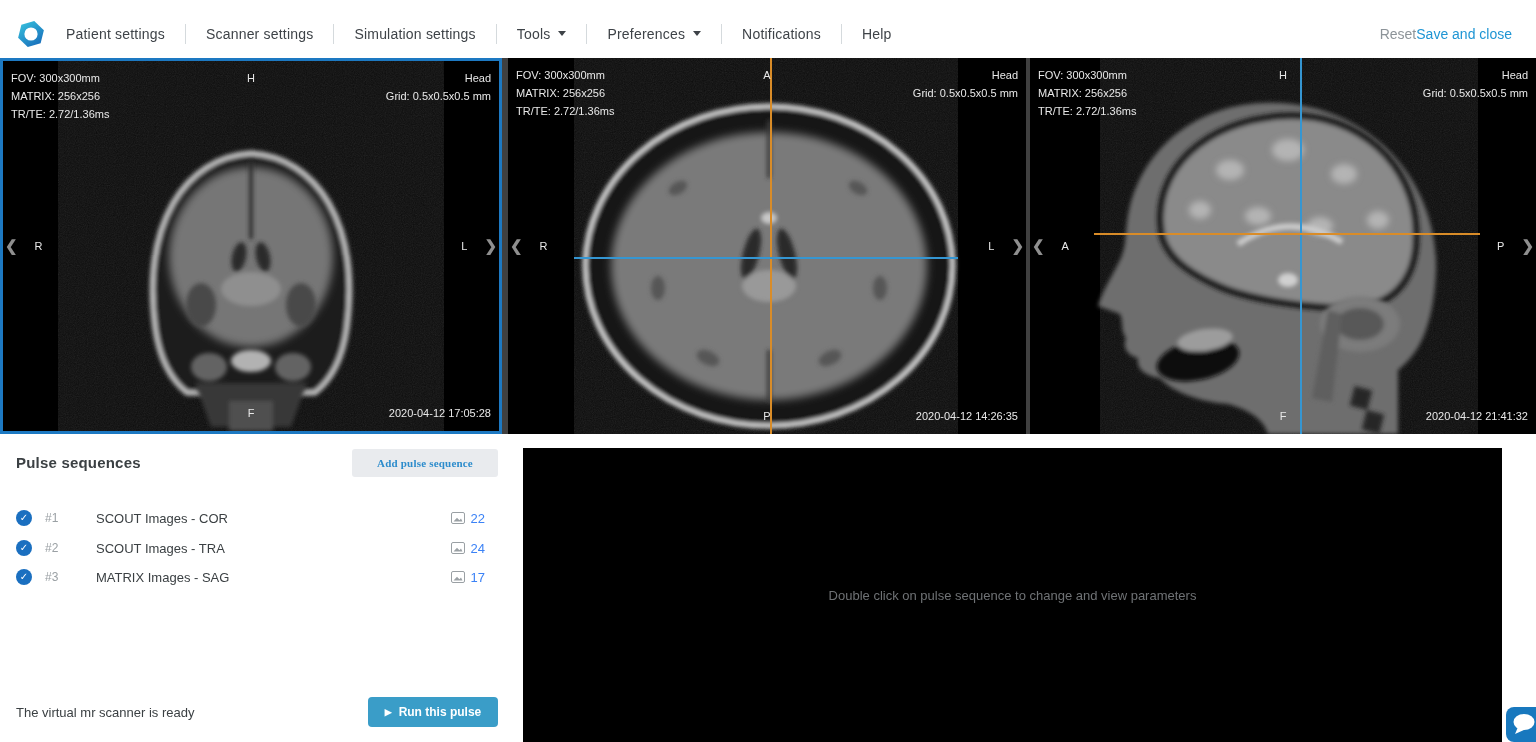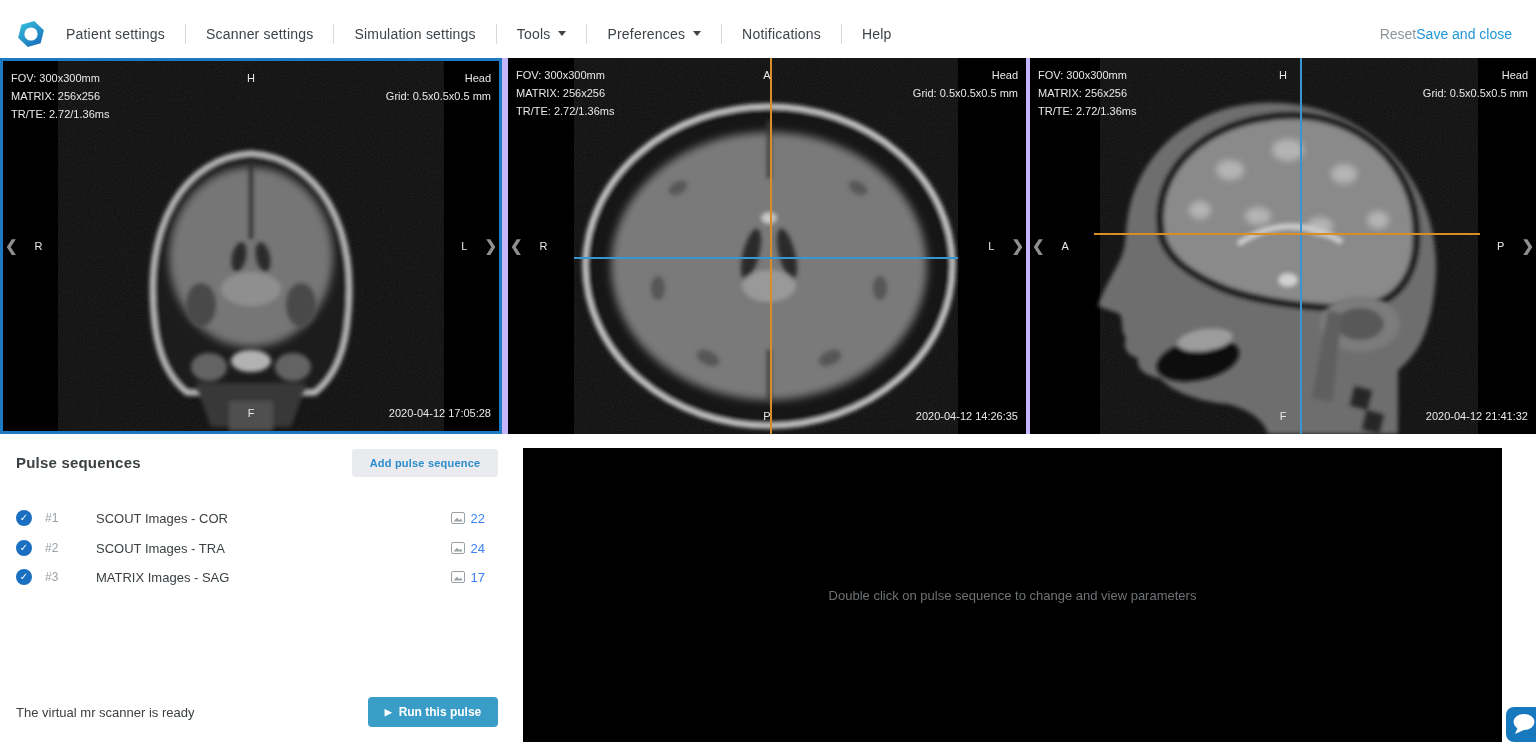--- a/index.html
+++ b/index.html
@@ -12,21 +12,21 @@
   .logo{width:30px;height:30px;flex:0 0 auto}
   .menu{display:flex;align-items:center;height:100%}
   .nav-item{display:flex;align-items:center;padding:0 20px;font-size:14px;color:#3e4348;cursor:pointer;letter-spacing:.2px;white-space:nowrap}
   .nav-sep{width:1px;height:20px;background:#d5dadd}
   .caret{margin-left:8px;margin-top:3px;width:0;height:0;border:4px solid transparent;border-top:5px solid #3e4348}
   .nav-right{margin-left:auto;display:flex;align-items:center;font-size:14px;white-space:nowrap}
   .reset{color:#8d9499;cursor:pointer}
   .save{color:#1e95d4;cursor:pointer}
 
   
-  .viewports{position:absolute;top:58px;left:0;display:flex;background:#c4b5fd}
+  .viewports{position:absolute;top:58px;left:0;display:flex;background:#404040}
   .vp{position:relative;height:376px;background:#000;overflow:hidden;cursor:pointer}
   .vp1{width:502px;border:3px solid #1d79c2}
   .vp2{width:518px;margin-left:6px}
   .vp3{width:506px;margin-left:4px}
   .mri{position:absolute;left:0;top:0;width:100%;height:100%;z-index:1}
   .ov{position:absolute;color:#e8e8e8;font-size:11px;line-height:18px;z-index:3}
   .tl{top:8px;left:8px}
   .tc{top:8px;left:0;right:0;text-align:center}
   .tr{top:8px;right:8px;text-align:right}
   .ml{top:50%;transform:translateY(-50%);left:2px;display:flex;align-items:center;gap:17px}
@@ -35,21 +35,21 @@
   .br{bottom:9px;right:8px}
   .chev{color:#8f8f8f;font-size:15px;font-weight:bold;cursor:pointer}
   .xh-v{position:absolute;top:0;bottom:0;width:2px;z-index:2}
   .xh-h{position:absolute;height:2px;z-index:2}
   .xh-orange{background:#d98c28}
   .xh-blue{background:#3596d2}
 
   
   .bottom{position:absolute;top:434px;left:0;width:1536px;height:308px;background:#fff}
   .ps-title{position:absolute;left:16px;top:20px;font-size:15px;color:#3b4043;letter-spacing:.2px}
-  .add-btn{position:absolute;left:352px;top:15px;width:146px;height:28px;background:#e9ebee;border:none;border-radius:3px;color:#2c8ccc;font-weight:bold;font-size:11px;cursor:pointer;font-family:Liberation Sans, sans-serif;letter-spacing:.2px}
+  .add-btn{position:absolute;left:352px;top:15px;width:146px;height:28px;background:#e9ebee;border:none;border-radius:3px;color:#2c8ccc;font-weight:bold;font-size:11px;cursor:pointer;font-family:Liberation Serif, serif;letter-spacing:.2px}
   .seq-row{position:absolute;left:16px;width:469px;height:30px;display:flex;align-items:center;cursor:pointer}
   .check{width:16px;height:16px;border-radius:50%;background:#1a6fc0;color:#fff;font-size:10px;line-height:16px;display:flex;align-items:center;justify-content:center;flex:0 0 auto;cursor:pointer}
   .seq-num{margin-left:13px;width:26px;font-size:12px;color:#9aa0a4}
   .seq-name{margin-left:25px;font-size:13px;color:#3b4043}
   .seq-right{margin-left:auto;display:flex;align-items:center;gap:6px;color:#3b82f6;font-size:13px}
   .status{position:absolute;left:16px;top:271px;font-size:13px;color:#3b4043}
   .run-btn{position:absolute;left:368px;top:263px;width:130px;height:30px;background:#3a9dc8;border:none;border-radius:4px;color:#fff;font-weight:bold;font-size:12px;cursor:pointer;font-family:inherit;display:flex;align-items:center;justify-content:center;gap:7px}
   .run-play{font-size:9px;line-height:1}
   .params{position:absolute;left:523px;top:14px;width:979px;height:294px;background:#000000;display:flex;align-items:center;justify-content:center}
   .params p{font-size:13px;color:#6f7275}

